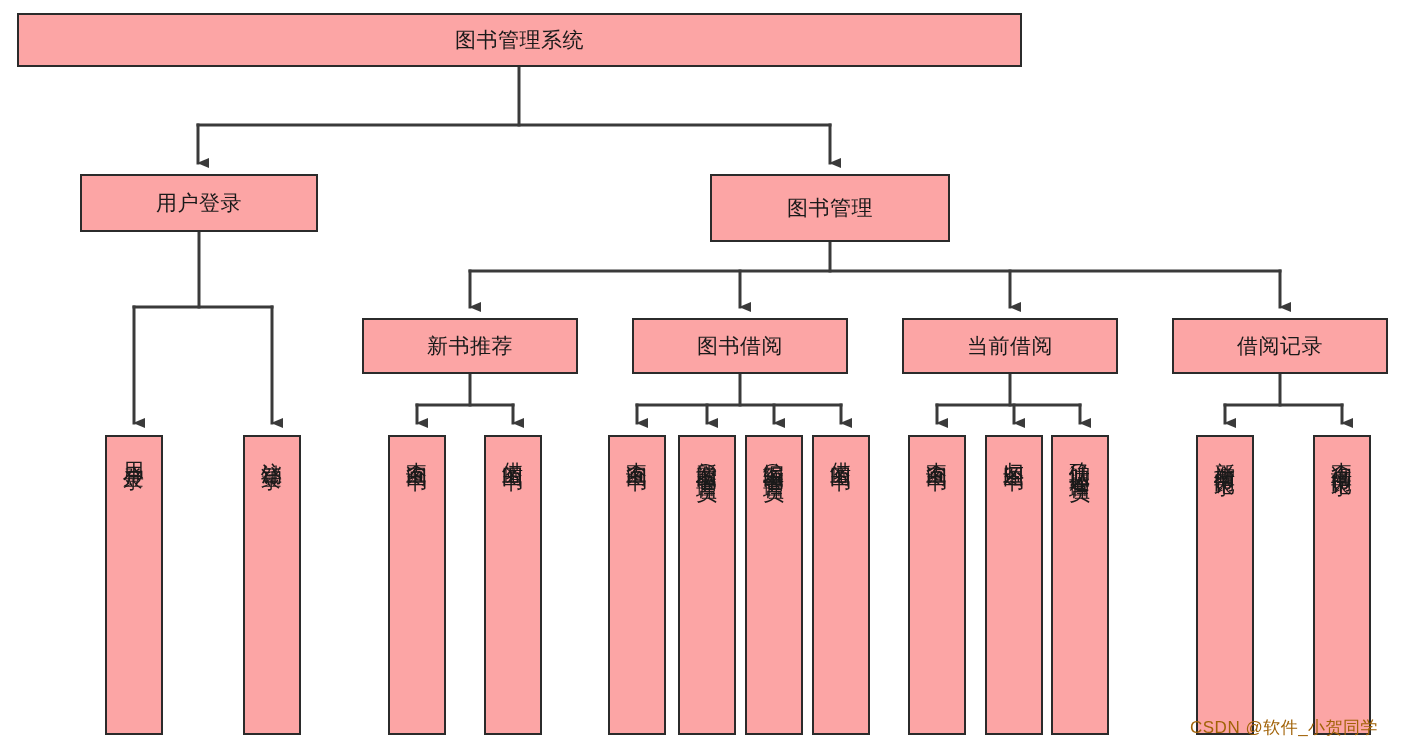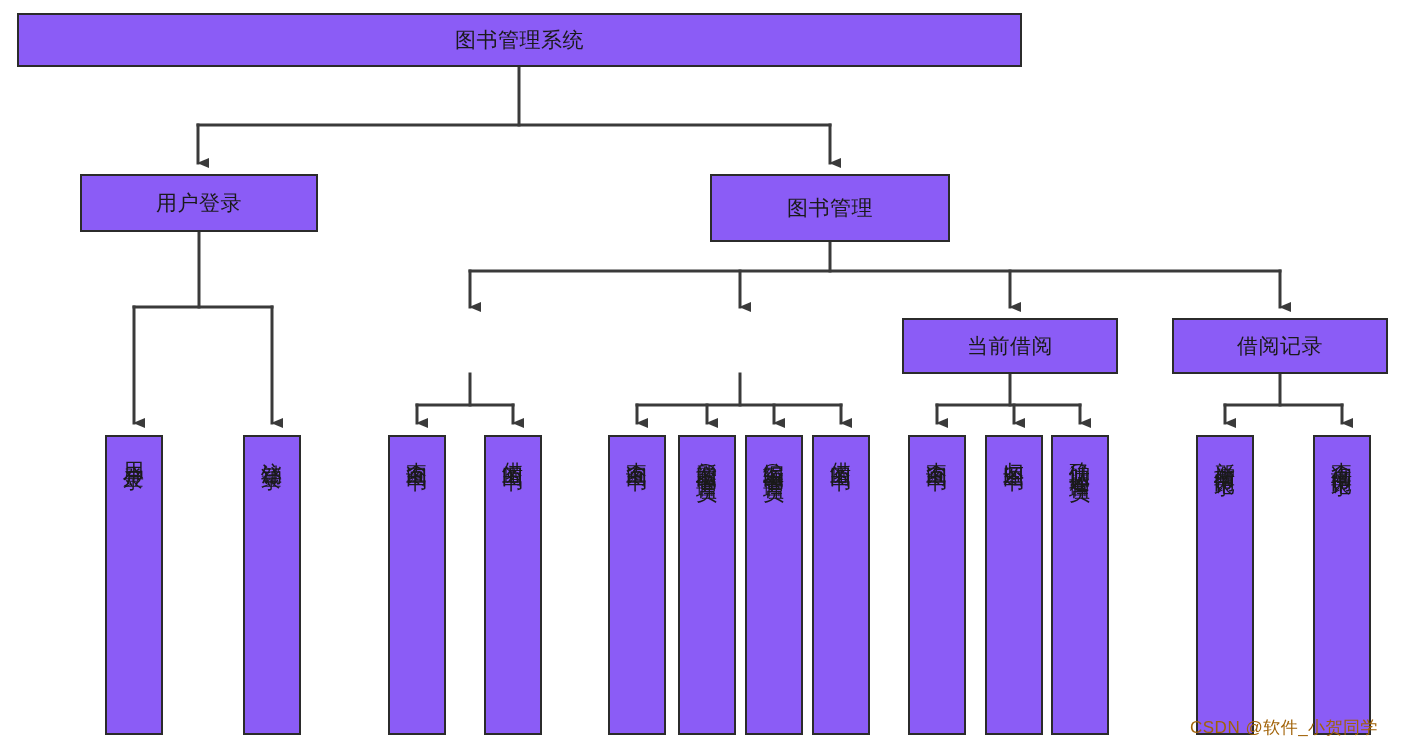--- a/index.html
+++ b/index.html
@@ -21,21 +21,21 @@
   #diagram-svg {
     position: absolute;
     left: 0;
     top: 0;
     width: 1405px;
     height: 747px;
   }
   .node {
     position: absolute;
     box-sizing: border-box;
-    background: #8b5cf6;
+    background: #fca5a5;
     border: 2px solid #2b2b2b;
     display: flex;
     align-items: center;
     justify-content: center;
     color: #1a1a1a;
   }
   .node-label {
     display: block;
     line-height: 1.12;
     letter-spacing: 0.5px;
@@ -125,20 +125,26 @@
     <span class="node-label">图书管理系统</span>
   </div>
 
   <div class="node horiz" style="left:80px; top:174px; width:238px; height:58px;">
     <span class="node-label">用户登录</span>
   </div>
   <div class="node horiz" style="left:710px; top:174px; width:240px; height:68px;">
     <span class="node-label">图书管理</span>
   </div>
 
+  <div class="node horiz" style="left:362px; top:318px; width:216px; height:56px;">
+    <span class="node-label">新书推荐</span>
+  </div>
+  <div class="node horiz" style="left:632px; top:318px; width:216px; height:56px;">
+    <span class="node-label">图书借阅</span>
+  </div>
   <div class="node horiz" style="left:902px; top:318px; width:216px; height:56px;">
     <span class="node-label">当前借阅</span>
   </div>
   <div class="node horiz" style="left:1172px; top:318px; width:216px; height:56px;">
     <span class="node-label">借阅记录</span>
   </div>
 
   <div class="node leaf" style="left:105px; top:435px; width:58px; height:300px;">
     <span class="node-label">用户登录</span>
   </div>

